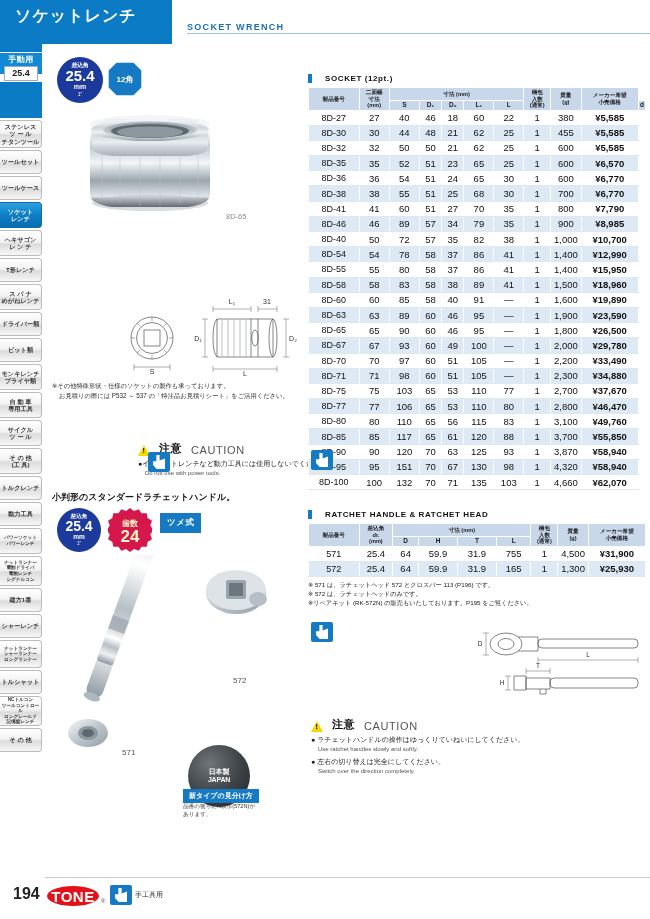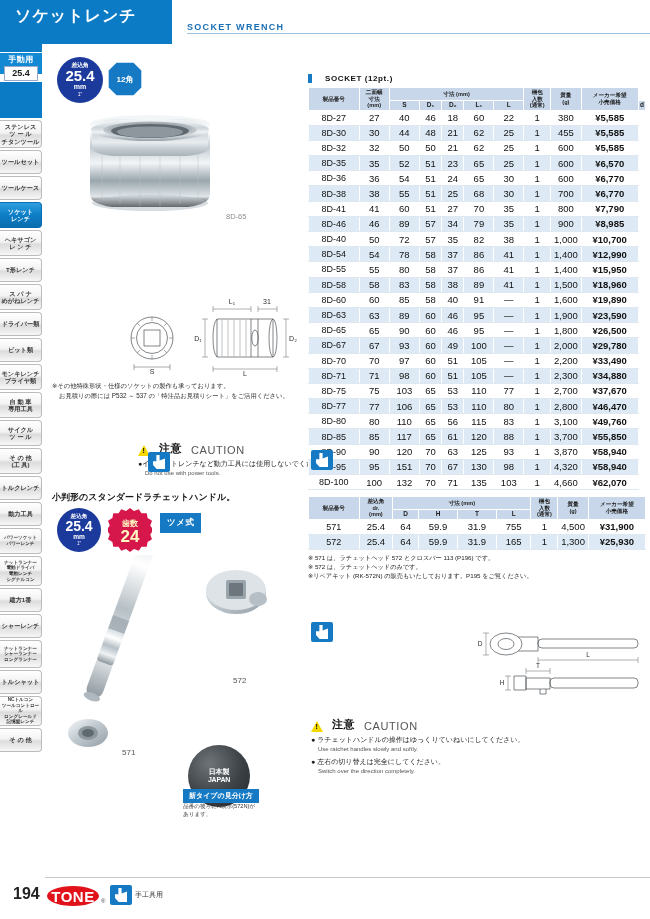--- a/index.html
+++ b/index.html
@@ -811,20 +811,21 @@
 <div class="lbl-571">571</div>
 <div class="lbl-572">572</div>
 
 <div class="jp-badge">
   <div class="jpt">日本製<br>JAPAN</div>
 </div>
 <div class="newtype-bar">新タイプの見分け方</div>
 <div class="newtype-note">品番の後ろにN表示(572N)が<br>あります。</div>
 
 <div class="sec" style="left:308px; top:492px; width:338px;">
+  <div class="sec-sub">RATCHET HANDLE &amp; RATCHET HEAD</div>
   <table class="spec">
     <thead>
       <tr>
         <th rowspan="2" style="width:15%"><span>製品番号</span></th>
         <th rowspan="2" style="width:10%"><span class="nl">差込角<br>dr.<br>(mm)</span></th>
         <th colspan="4"><span>寸法 (mm)</span></th>
         <th rowspan="2" style="width:8%"><span class="nl">梱包<br>入数<br>(通常)</span></th>
         <th rowspan="2" style="width:9%"><span class="nl">質量<br>(g)</span></th>
         <th rowspan="2" style="width:17%"><span class="nl">メーカー希望<br>小売価格</span></th>
       </tr>

